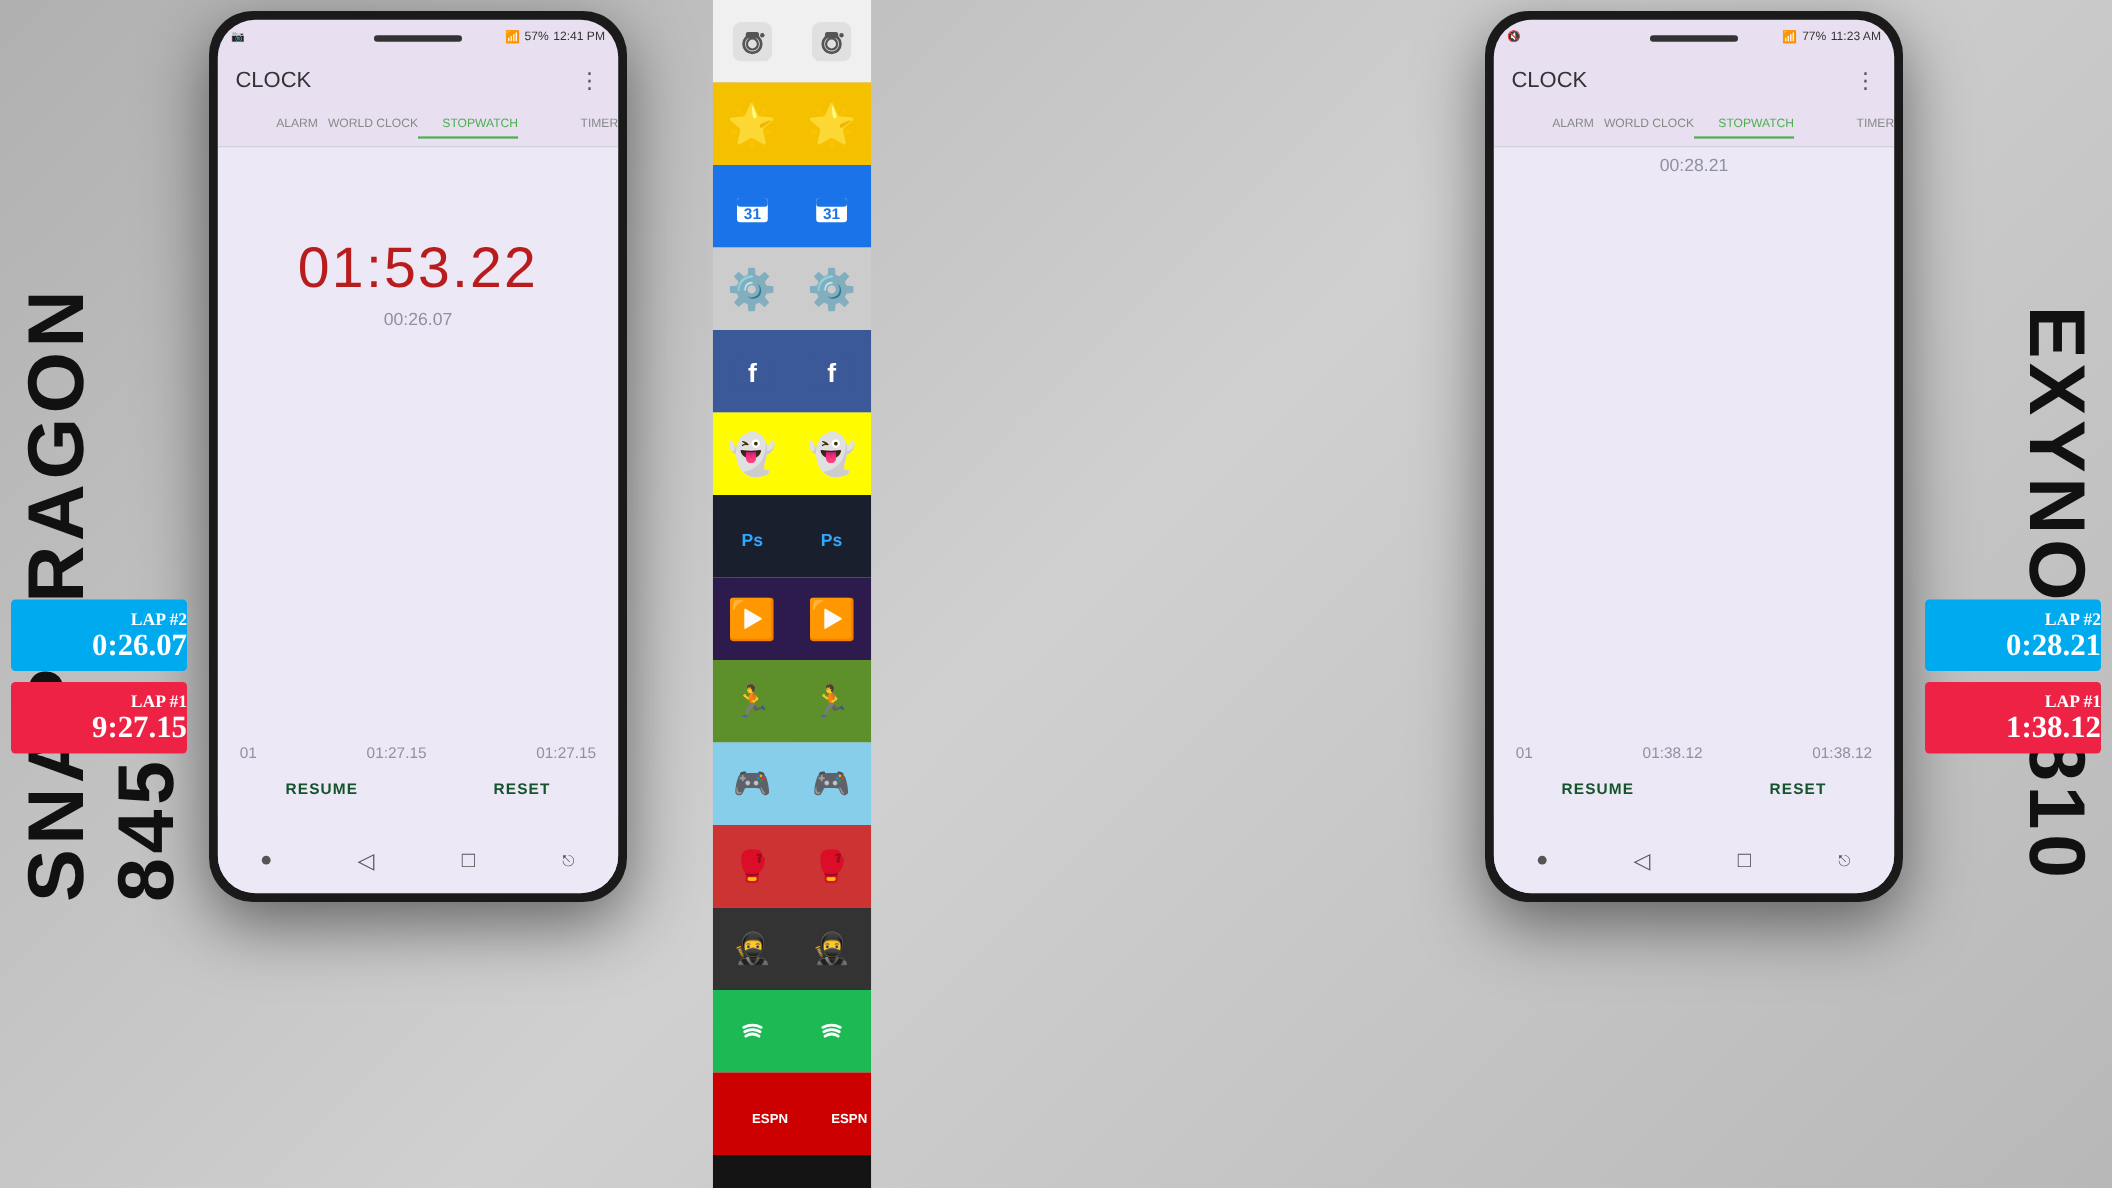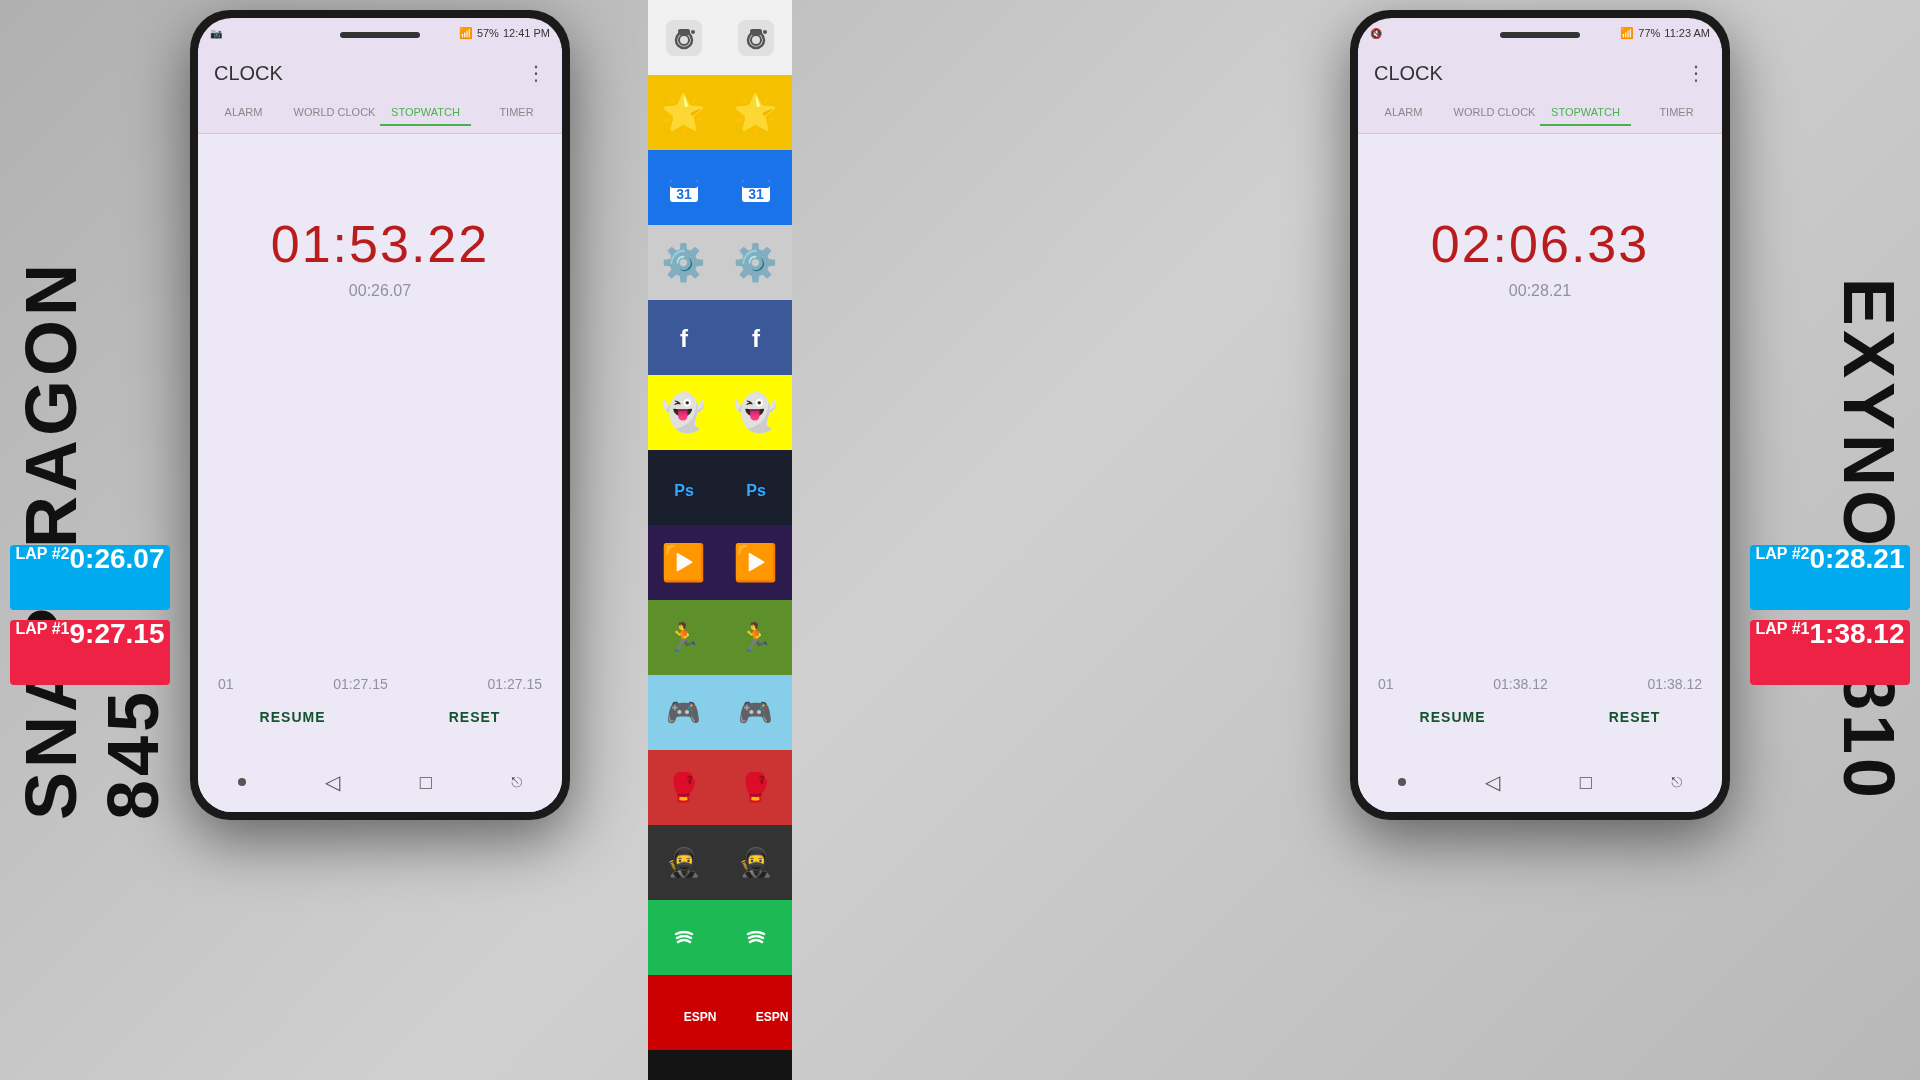--- a/index.html
+++ b/index.html
@@ -128,21 +128,21 @@
       left: 0;
       right: 0;
       height: 36px;
       display: flex;
       align-items: center;
       background: #e8e0f0;
       border-bottom: 1px solid #ccc;
     }
     .tab {
       flex: 1;
-      text-align: center;
+      text-align: right;
       font-size: 11px;
       color: #888;
       padding-bottom: 8px;
       cursor: pointer;
       position: relative;
     }
     .tab.active {
       color: #4CAF50;
     }
     .tab.active::after {
@@ -238,22 +238,24 @@
       background: #555;
     }
 
     
     .score-card {
       position: absolute;
       width: 160px;
       height: 65px;
       border-radius: 4px;
       display: flex;
+      flex-direction: column;
       justify-content: center;
-      align-items: flex-start;
+      align-items: flex-end;
+      font-family: Liberation Serif, serif;
     }
     .score-card .score-label {
       font-size: 16px;
       font-weight: 700;
       color: white;
     }
     .score-card .score-value {
       font-size: 28px;
       font-weight: 900;
       color: white;
@@ -367,21 +369,20 @@
     </div>
 
     <div class="tabs">
       <div class="tab">ALARM</div>
       <div class="tab">WORLD CLOCK</div>
       <div class="tab active">STOPWATCH</div>
       <div class="tab">TIMER</div>
     </div>
 
     <div class="stopwatch-content">
-      <div class="main-time">02:06.33</div>
       <div class="sub-time">00:28.21</div>
     </div>
 
     <div class="lap-row">
       <span>01</span>
       <span>01:38.12</span>
       <span>01:38.12</span>
     </div>
 
     <div class="action-buttons">

